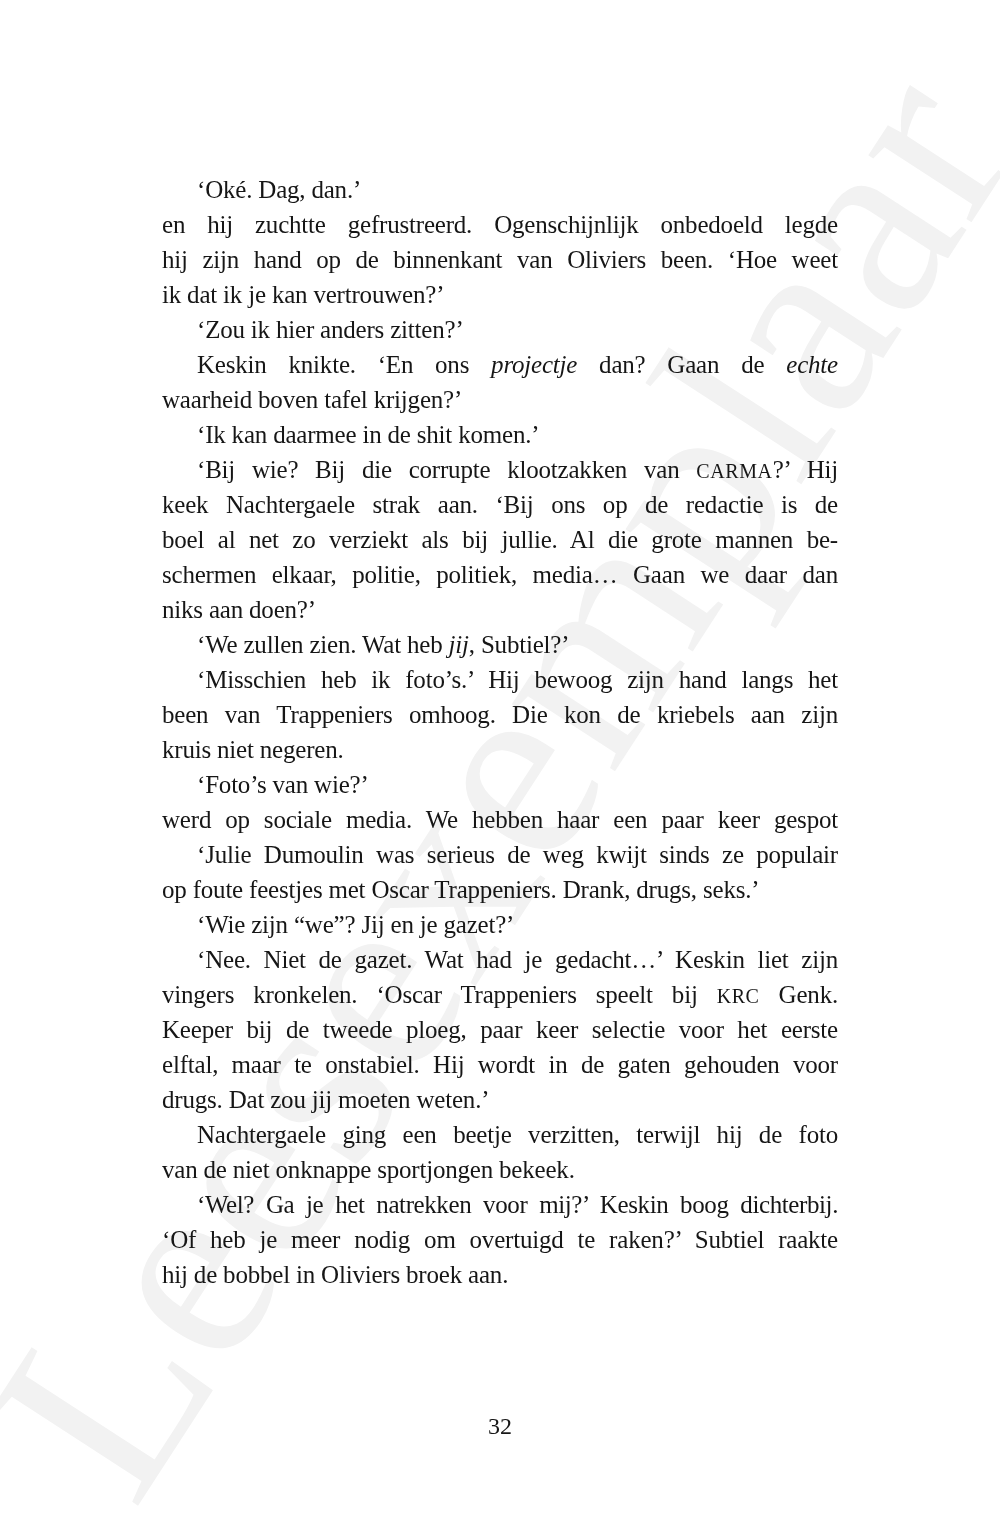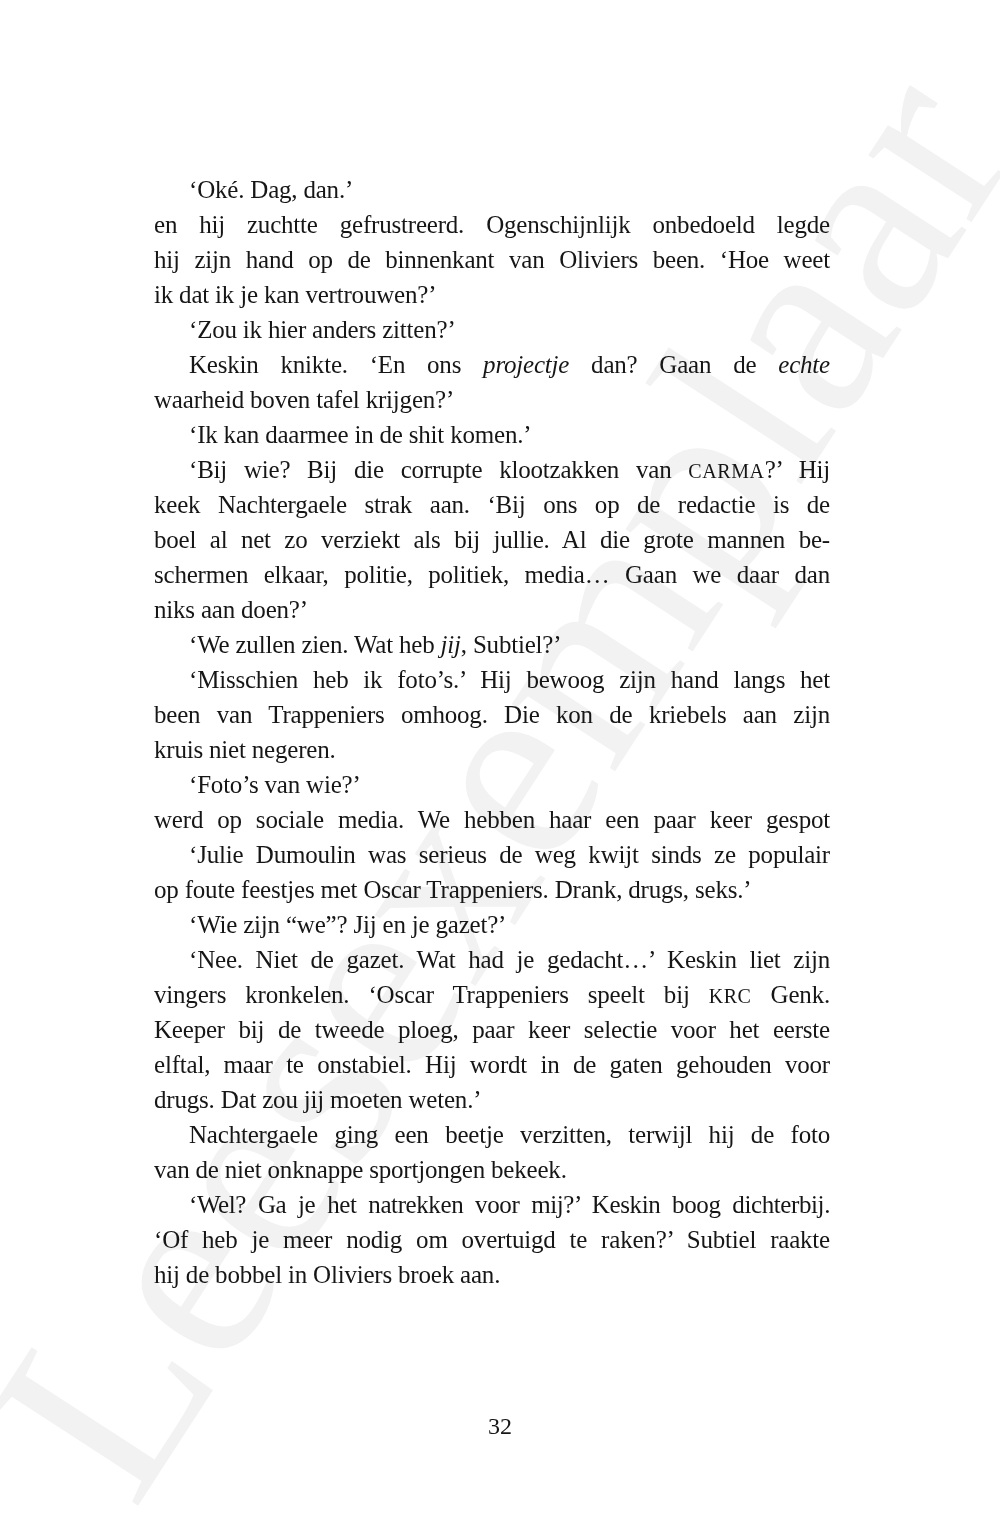--- a/index.html
+++ b/index.html
@@ -23,21 +23,21 @@
     transform-origin: center center;
     font-size: 268px;
     color: #f2f2f2;
     white-space: nowrap;
     z-index: 0;
     user-select: none;
     letter-spacing: 0px;
   }
   .text-block {
     position: absolute;
-    left: 154px;
+    left: 162px;
     top: 172px;
     width: 676px;
     z-index: 1;
     color: #161616;
     font-size: 25px;
     letter-spacing: -0.2px;
   }
   .line {
     height: 35px;
     line-height: 35px;

